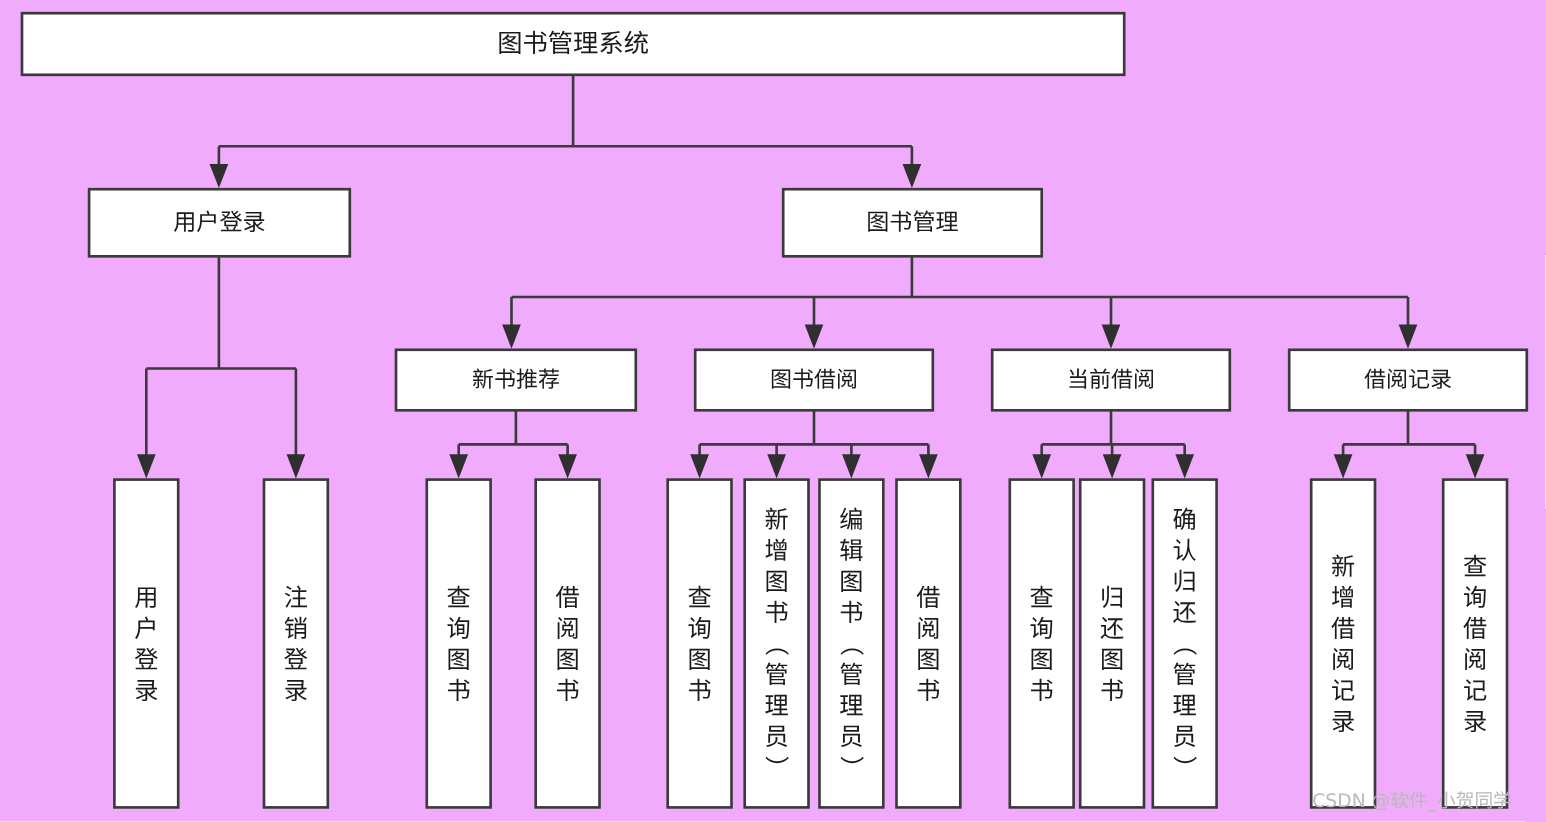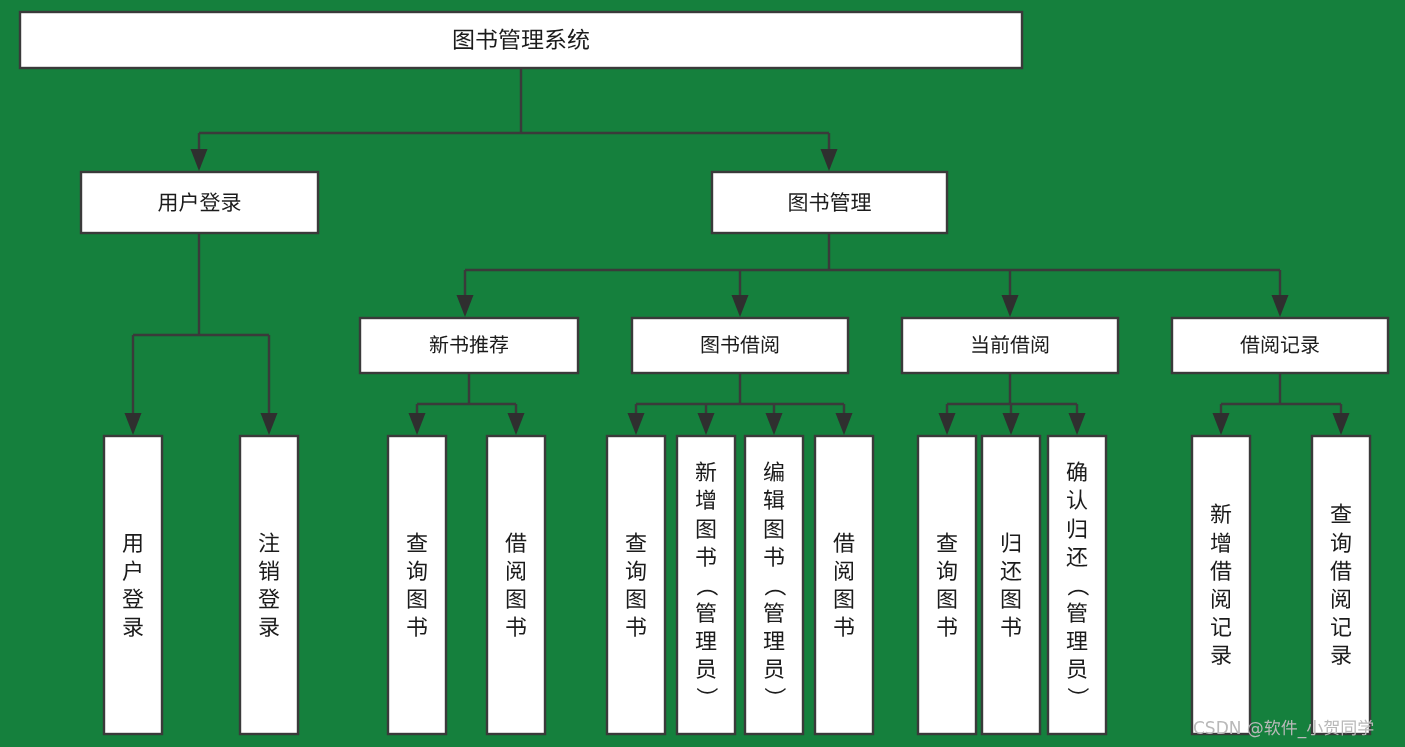--- a/index.html
+++ b/index.html
@@ -11,21 +11,21 @@
   body {
     font-family: "DejaVu Sans", "Liberation Sans", sans-serif;
     width: 1405px;
     height: 747px;
     overflow: hidden;
   }
   #diagram-root {
     position: relative;
     width: 1405px;
     height: 747px;
-    background: #15803d;
+    background: #f0abfc;
   }
   svg#diagram-canvas {
     position: absolute;
     left: 0;
     top: 0;
     width: 1405px;
     height: 747px;
     display: block;
   }
   .node-box {

